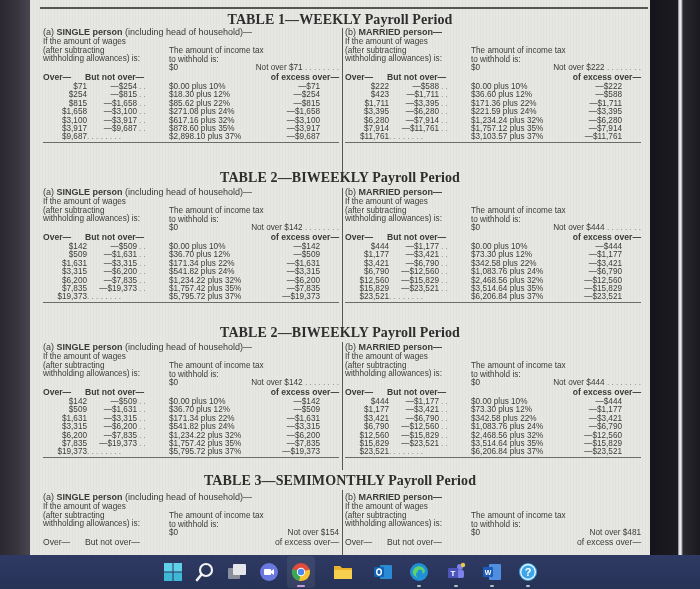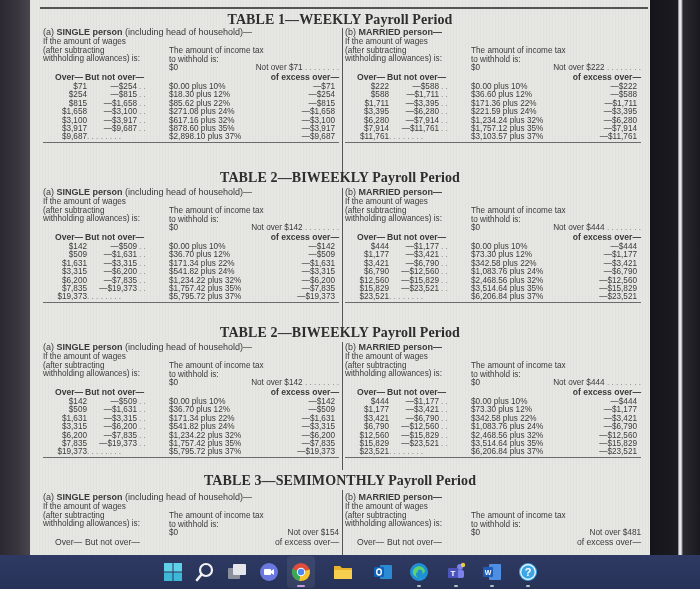--- a/index.html
+++ b/index.html
@@ -28,31 +28,31 @@
   .half.right { left:315px; }
   .vdiv { position:absolute; left:312px; width:1px; background:#555; }
   .sec-head { font-size:9px; line-height:10px; margin-bottom:1px; }
   .sec-head b { font-weight:bold; }
   .intro { position:relative; height:26px; }
   .intro .l { position:absolute; left:0; top:0; width:130px; }
   .intro .r { position:absolute; left:126px; top:9px; width:160px; }
   .notover { position:relative; height:9px;text-align:right; }
   .notover .v { position:absolute; left:126px; top:0; }
   .hdr { position:relative; height:10px; font-size:8.6px; }
-  .hdr .c1 { position:absolute; left:12px; }
+  .hdr .c1 { position:absolute; left:0; }
   .hdr .c2 { position:absolute; left:42px; }
   .hdr .c4 { position:absolute; right:0; }
   .rows { border-bottom:1px solid #6b6b6b; }
   .row { position:relative; height:8.4px; }
   .row span { position:absolute; top:0; white-space:nowrap; }
   .row .over { right:252px; text-align:right; }
   .row .notov { right:202px; text-align:right; }
   .row .dots { left:96px; color:#888; }
   .row .tax { left:126px; }
-  .row .exc { right:4px; text-align:right; }
+  .row .exc { right:19px; text-align:right; }
   .taskbar {
     position:absolute; left:0; top:555px; width:700px; height:34px;
     background:linear-gradient(180deg,#2e3a63 0%,#263256 100%);
   }
   .tb-icon { position:absolute; top:7px; width:20px; height:20px; }
   .tb-dot { position:absolute; top:30px; width:4px; height:2px; background:#b8bcc9; border-radius:1px; }
   .tb-active { position:absolute; top:1px; width:28px; height:32px; background:rgba(255,255,255,0.07); border-radius:4px; }
   .tb-active-bar { position:absolute; top:30px; width:8px; height:2px; background:#c49be0; border-radius:1px; }
 </style>
 </head>
@@ -159,21 +159,21 @@
       </div>
     <div class="rows">
       <div class="row">
           <span class="over">$222</span>
           <span class="notov">—$588</span>
           <span class="dots">. .</span>
           <span class="tax">$0.00 plus 10%</span>
           <span class="exc">—$222</span>
         </div>
       <div class="row">
-          <span class="over">$588</span>
+          <span class="over">$423</span>
           <span class="notov">—$1,711</span>
           <span class="dots">. .</span>
           <span class="tax">$36.60 plus 12%</span>
           <span class="exc">—$588</span>
         </div>
       <div class="row">
           <span class="over">$1,711</span>
           <span class="notov">—$3,395</span>
           <span class="dots">. .</span>
           <span class="tax">$171.36 plus 22%</span>

